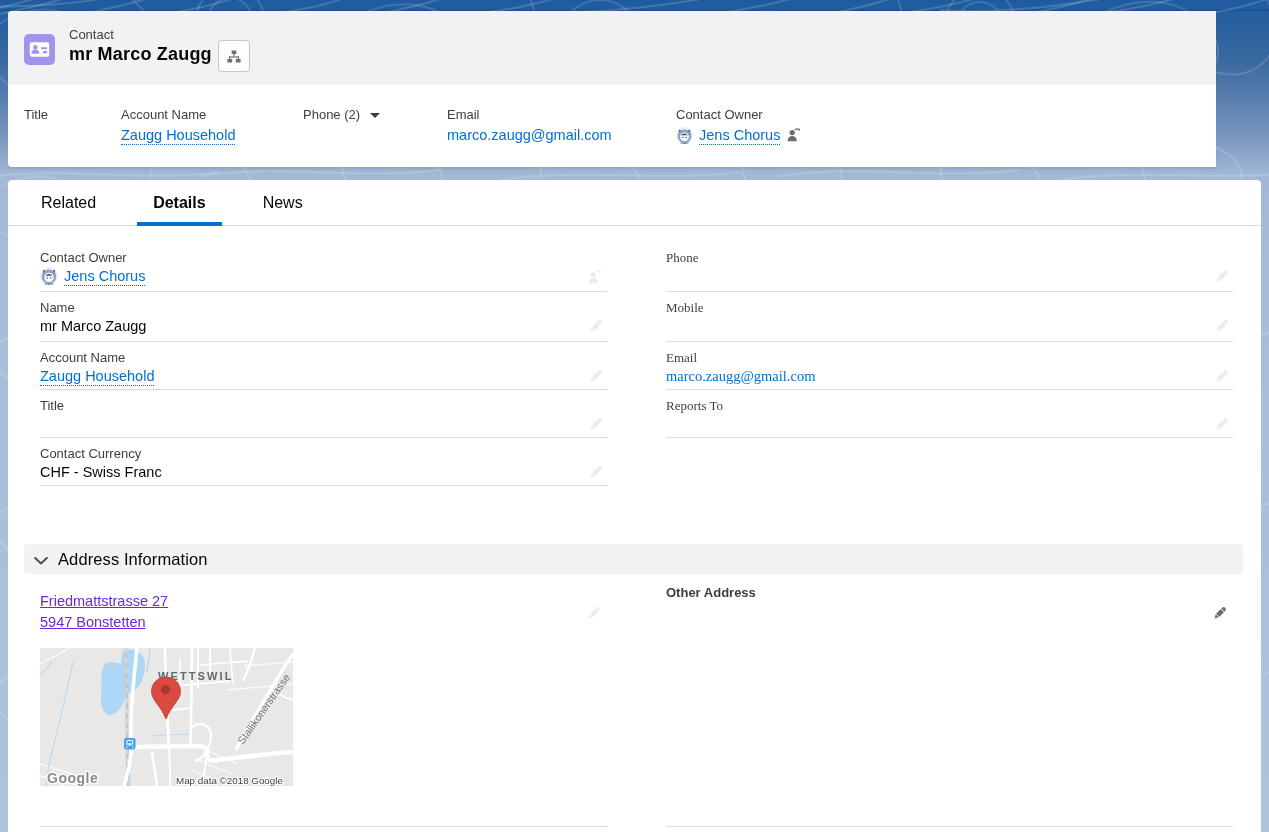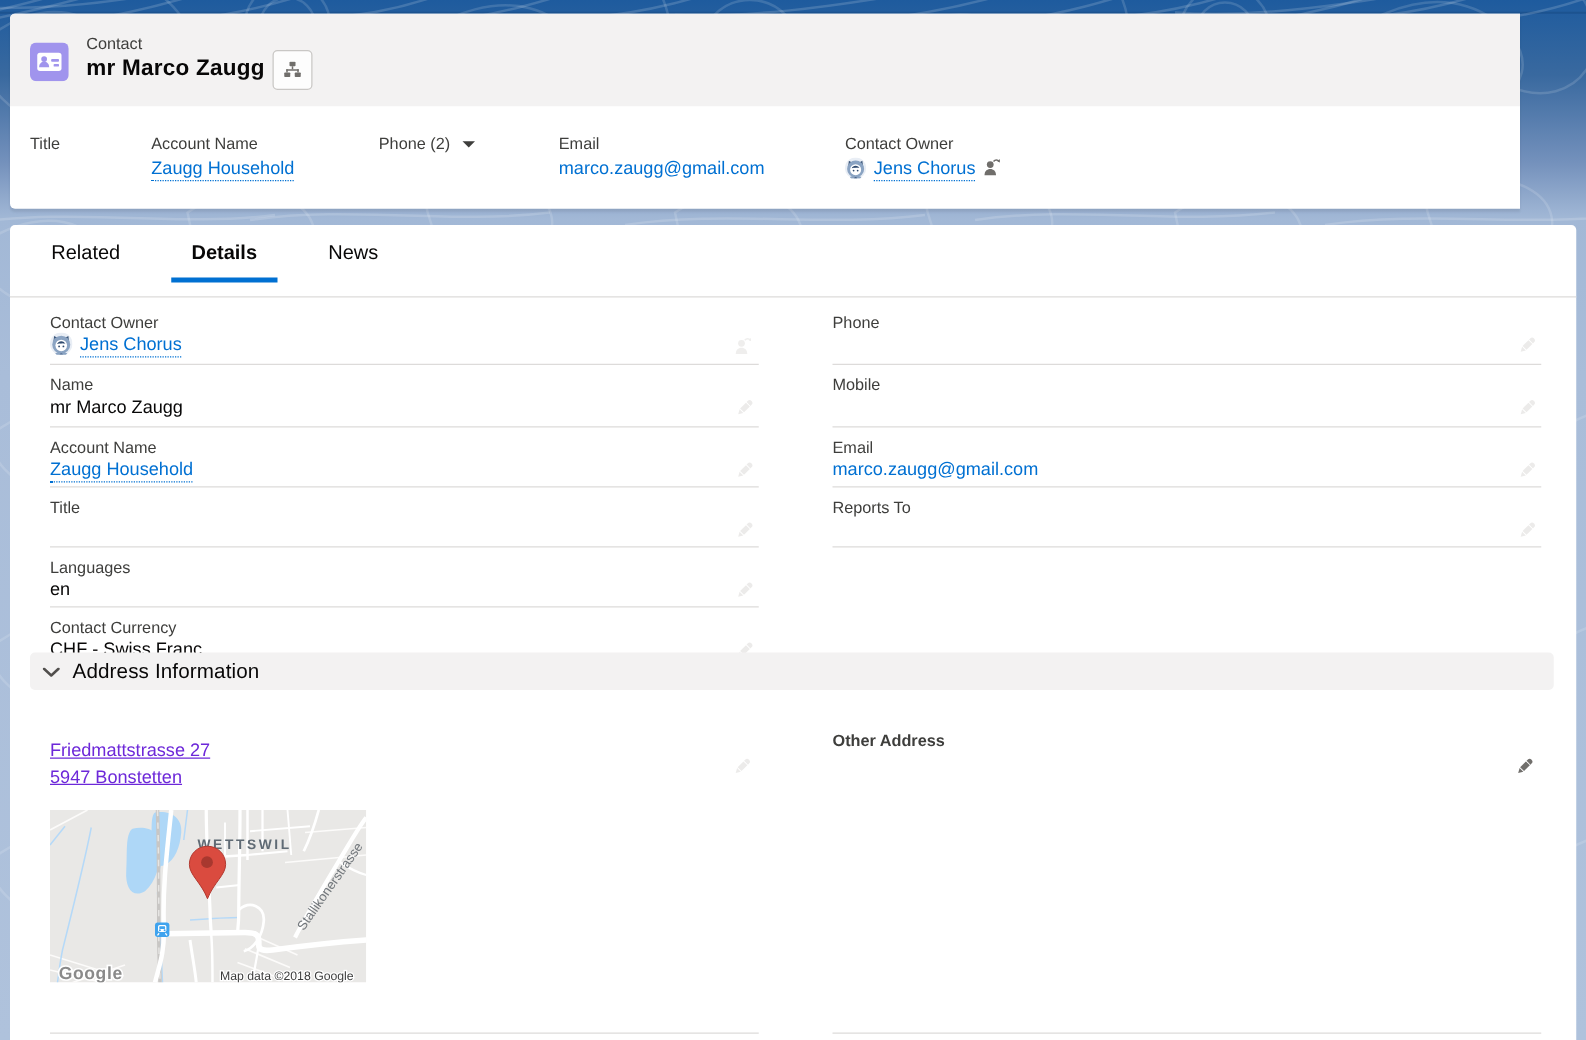--- a/index.html
+++ b/index.html
@@ -14,32 +14,32 @@
 #cicon { position:absolute; left:16px; top:23px; }
 #hdr-entity { position:absolute; left:61px; top:16px; font-size:13px; color:#3e3e3c; }
 #hdr-title { position:absolute; left:61px; top:33px; font-size:18px; font-weight:bold; color:#080707; letter-spacing:0.2px; }
 #hbtn { position:absolute; left:210px; top:29px; width:32px; height:32px; background:#fdfdfd; border:1px solid #c9c7c5; border-radius:4px; text-align:center; line-height:30px; }
 .hl-field { position:absolute; top:95px; }
 .hl-label { font-size:13px; color:#3e3e3c; line-height:17px; }
 .hl-value { font-size:14.5px; color:#080707; line-height:20px; margin-top:2px; white-space:nowrap; }
 a, .lnk { color:#0070d2; text-decoration:none; }
 .dotted { border-bottom:1px dotted #0070d2; padding-bottom:1px; }
 #dtl { left:8px; top:180px; width:1253px; height:660px; border-radius:4px 4px 0 0; }
-#tabs { position:relative; height:58px; border-bottom:1px solid #dddbda; padding-left:17px; white-space:nowrap; }
+#tabs { position:relative; height:46px; border-bottom:1px solid #dddbda; padding-left:17px; white-space:nowrap; }
 .tab { display:inline-block; vertical-align:top; padding:0 16px; margin-right:25px; line-height:45px; height:46px; font-size:16px; color:#080707; position:relative; }
 .tab.active { font-weight:bold; }
 .tab.active:after { content:""; position:absolute; left:0; right:0; bottom:0; height:4px; background:#0070d2; }
 .frow { position:relative; border-bottom:1px solid #dddbda; padding:9px 0 0 0; height:48px; }
 .frow.h50 { height:50px; }
 .frow .flabel { font-size:13px; color:#3e3e3c; line-height:14px; }
 .frow .fvalue { font-size:14.5px; color:#080707; line-height:20px; margin-top:1px; }
 .col { position:absolute; width:567px; top:62px; }
 .colA { left:32px; }
-.colB { left:658px; }
-.sechdr { position:absolute; left:16px; top:342px; width:1219px; height:30px; background:#f3f2f2; border-radius:4px; font-size:16.5px; font-weight:normal; color:#080707; line-height:30px; padding-left:10px; letter-spacing:0.1px; }
+.colB { left:658px;font-family:Liberation Serif, serif; }
+.sechdr { position:absolute; left:16px; top:364px; width:1219px; height:30px; background:#f3f2f2; border-radius:4px; font-size:16.5px; font-weight:normal; color:#080707; line-height:30px; padding-left:10px; letter-spacing:0.1px; }
 .addrlbl { font-size:13px; color:#3e3e3c; }
 .addrline { font-size:14.5px; line-height:21px; color:#6d28d9;text-decoration:underline; }
 .av { display:inline-block; vertical-align:-4px; margin-right:6px; }
 #ddtri { display:inline-block; width:0; height:0; border-left:5.5px solid transparent; border-right:5.5px solid transparent; border-top:5.5px solid #3e3e3c; margin-left:6px; vertical-align:1px; }
 #chev { display:inline-block; margin-right:10px; }
 .pedit { position:absolute; }
 </style>
 </head>
 <body>
 <svg id="bgpat" width="1269" height="832" viewBox="0 0 1269 832">
@@ -216,31 +216,20 @@
         <div class="fvalue">&nbsp;</div>
       </div>
     <div class="frow">
         <span class="pedit" style="right:4px;top:27px;"><svg width="15" height="15" viewBox="0 0 15 15">
             <g fill="#ecebea" transform="rotate(-45 7.5 7.5)">
               <path d="M0.5 7.5 L4.2 5.4 L4.2 9.6 Z"></path>
               <rect x="4.9" y="5.3" width="6.6" height="4.4"></rect>
               <path d="M12.2 5.3 L13.4 5.3 A2.2 2.2 0 0 1 13.4 9.7 L12.2 9.7 Z"></path>
             </g>
           </svg></span>
-        <div class="flabel">Languages</div>
-        <div class="fvalue">en</div>
-      </div>
-    <div class="frow">
-        <span class="pedit" style="right:4px;top:27px;"><svg width="15" height="15" viewBox="0 0 15 15">
-            <g fill="#ecebea" transform="rotate(-45 7.5 7.5)">
-              <path d="M0.5 7.5 L4.2 5.4 L4.2 9.6 Z"></path>
-              <rect x="4.9" y="5.3" width="6.6" height="4.4"></rect>
-              <path d="M12.2 5.3 L13.4 5.3 A2.2 2.2 0 0 1 13.4 9.7 L12.2 9.7 Z"></path>
-            </g>
-          </svg></span>
         <div class="flabel">Contact Currency</div>
         <div class="fvalue">CHF - Swiss Franc</div>
       </div>
   </div>
   <div class="col colB">
     <div class="frow h50">
         <span class="pedit" style="right:4px;top:27px;"><svg width="15" height="15" viewBox="0 0 15 15">
             <g fill="#ecebea" transform="rotate(-45 7.5 7.5)">
               <path d="M0.5 7.5 L4.2 5.4 L4.2 9.6 Z"></path>
               <rect x="4.9" y="5.3" width="6.6" height="4.4"></rect>

